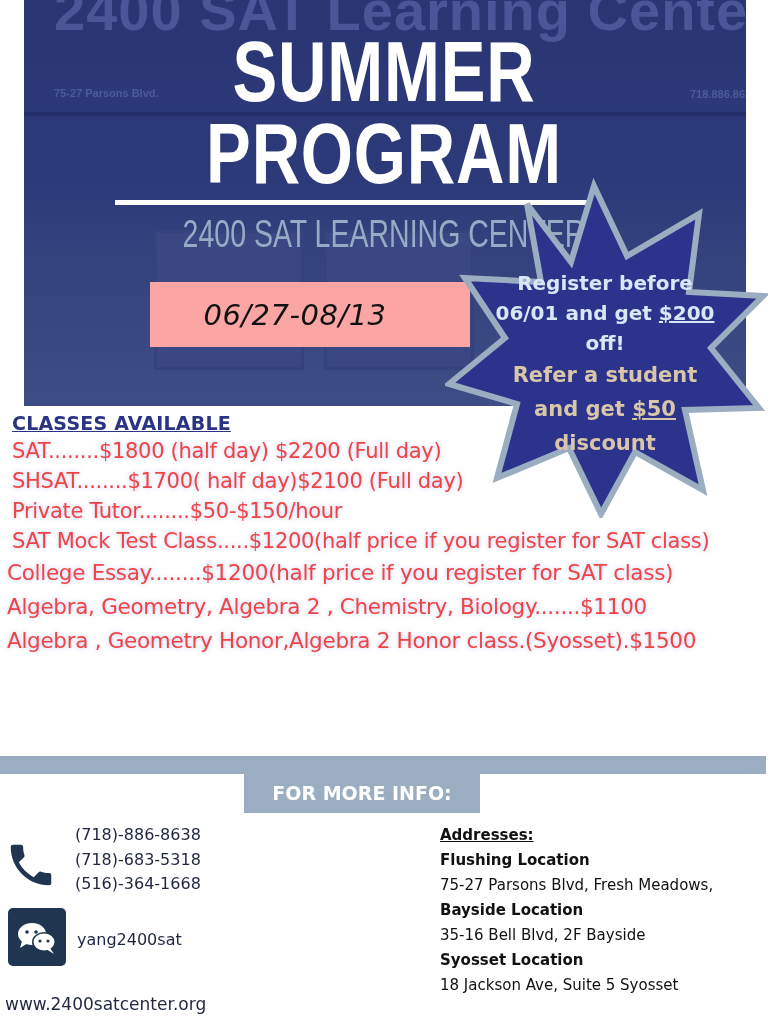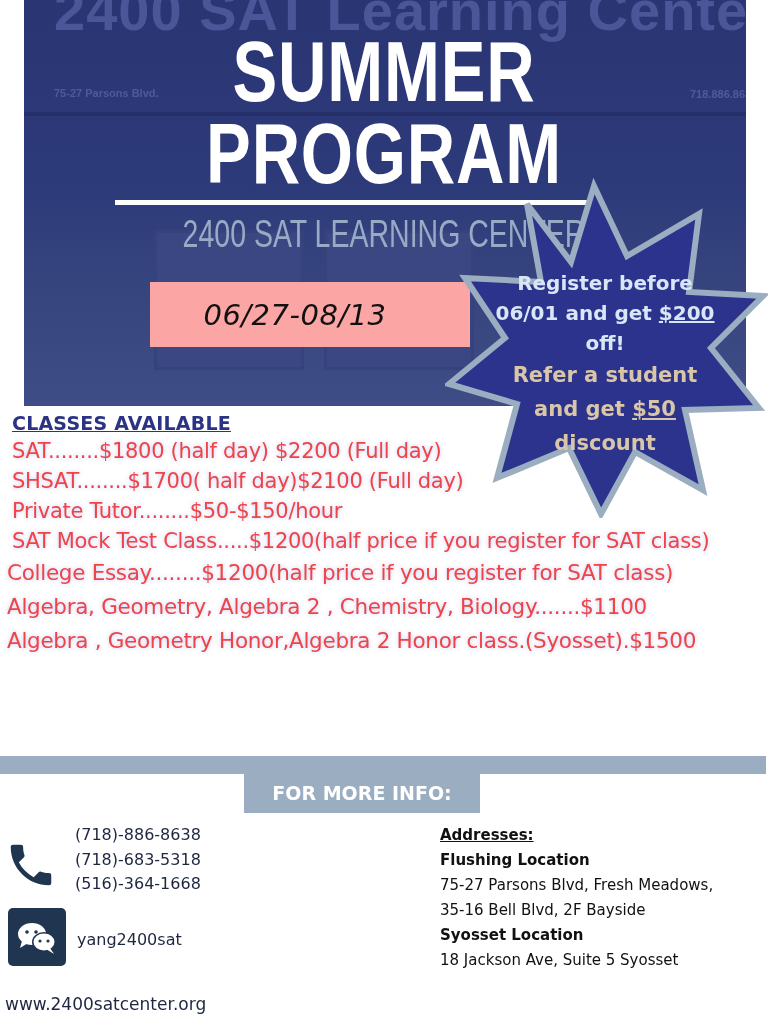--- a/index.html
+++ b/index.html
@@ -195,16 +195,17 @@
     <circle cx="40" cy="33" r="1.6" fill="#1f3550"></circle>
   </svg>
 </div>
 <div class="wechat-id">yang2400sat</div>
 <div class="website">www.2400satcenter.org</div>
 
 <div class="addresses">
   <div class="addr-heading">Addresses:</div>
   <div class="addr-loc">Flushing Location</div>
   <div class="addr-line">75-27 Parsons Blvd, Fresh Meadows,</div>
+  <div class="addr-loc">Bayside Location</div>
   <div class="addr-line">35-16 Bell Blvd, 2F Bayside</div>
   <div class="addr-loc">Syosset Location</div>
   <div class="addr-line">18 Jackson Ave, Suite 5 Syosset</div>
 </div>
 
 </body></html>

